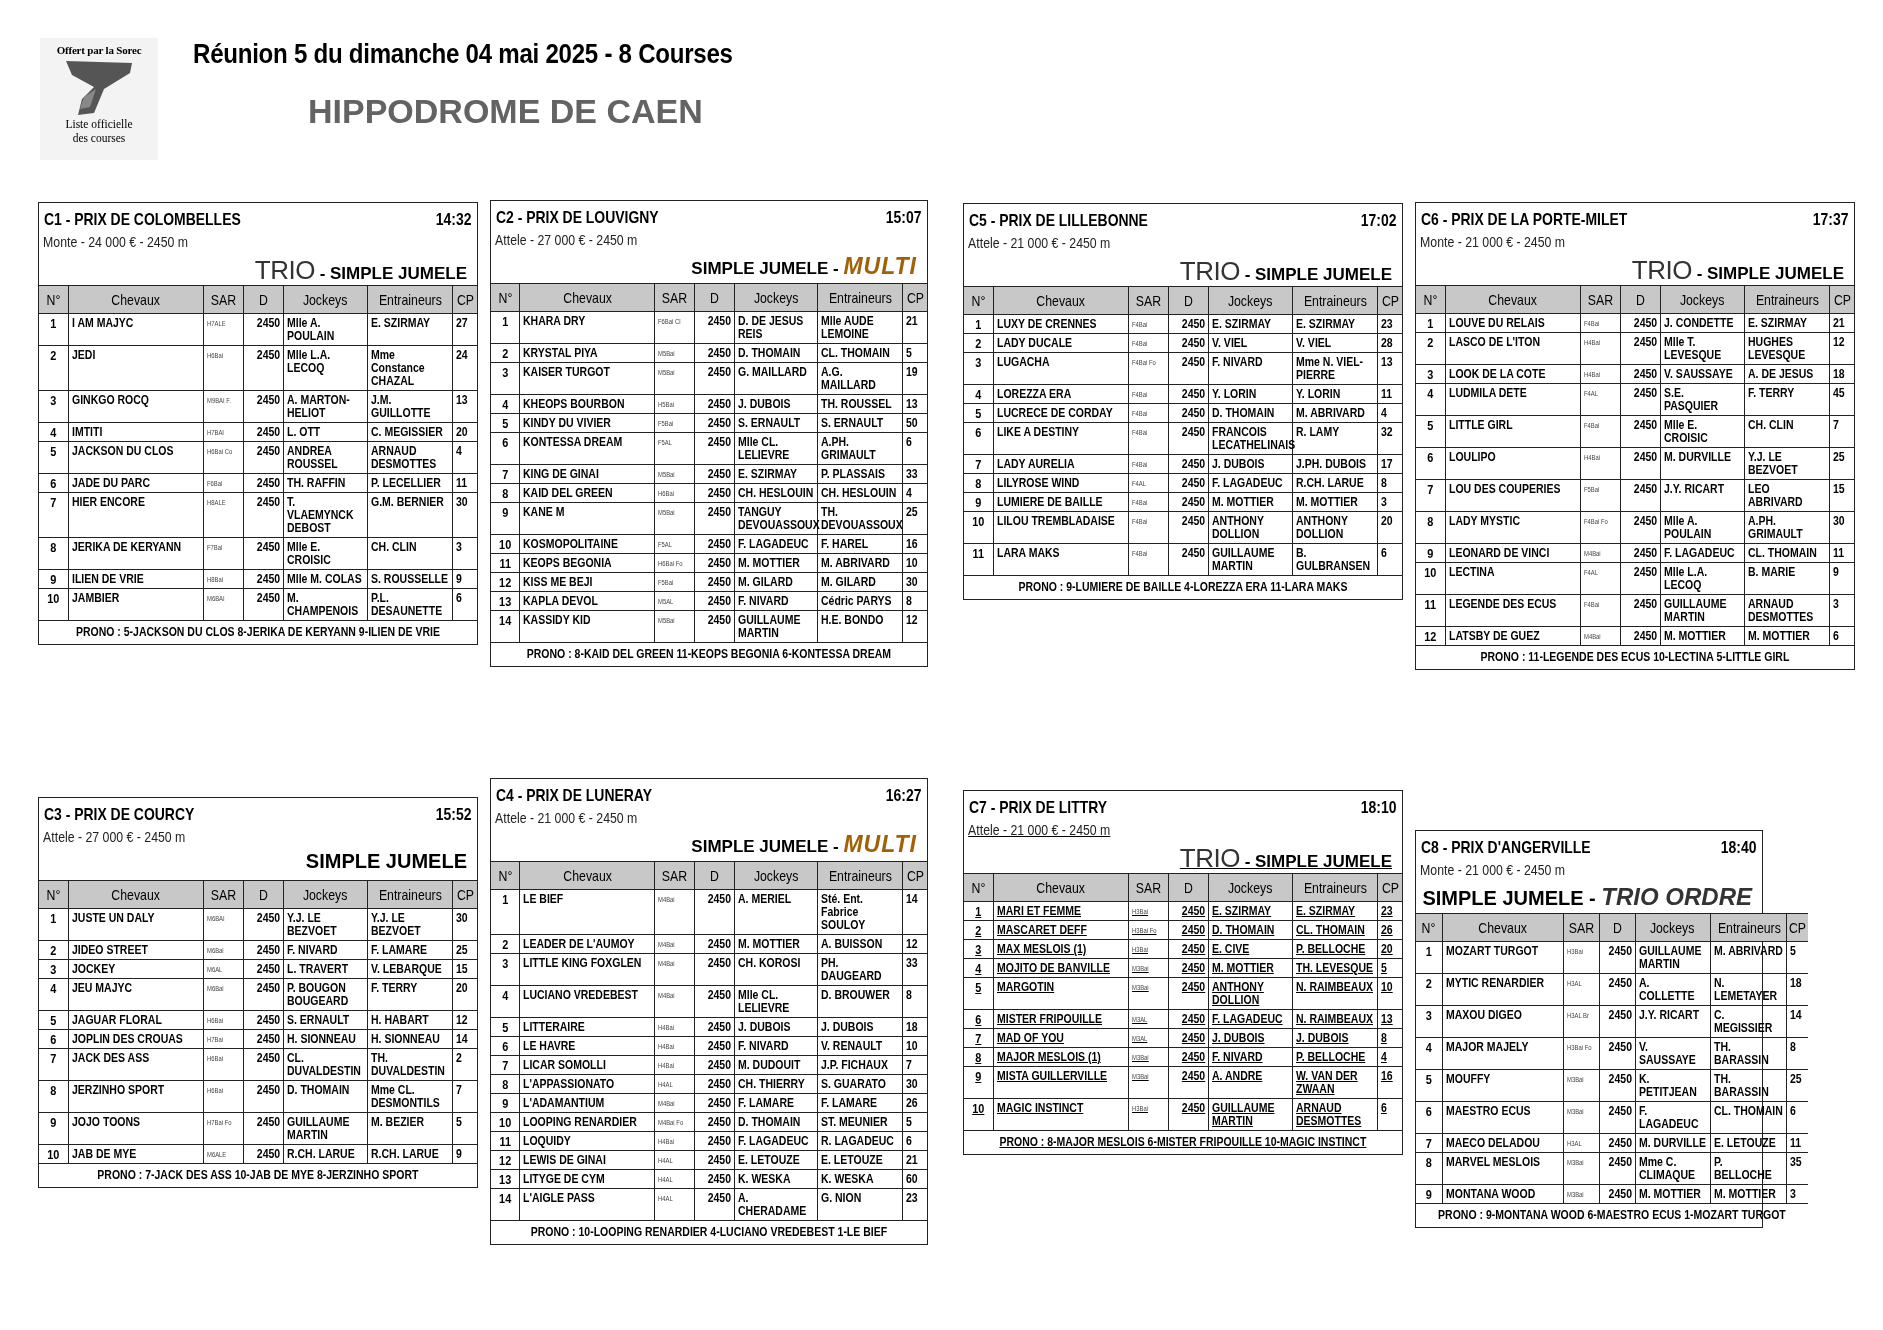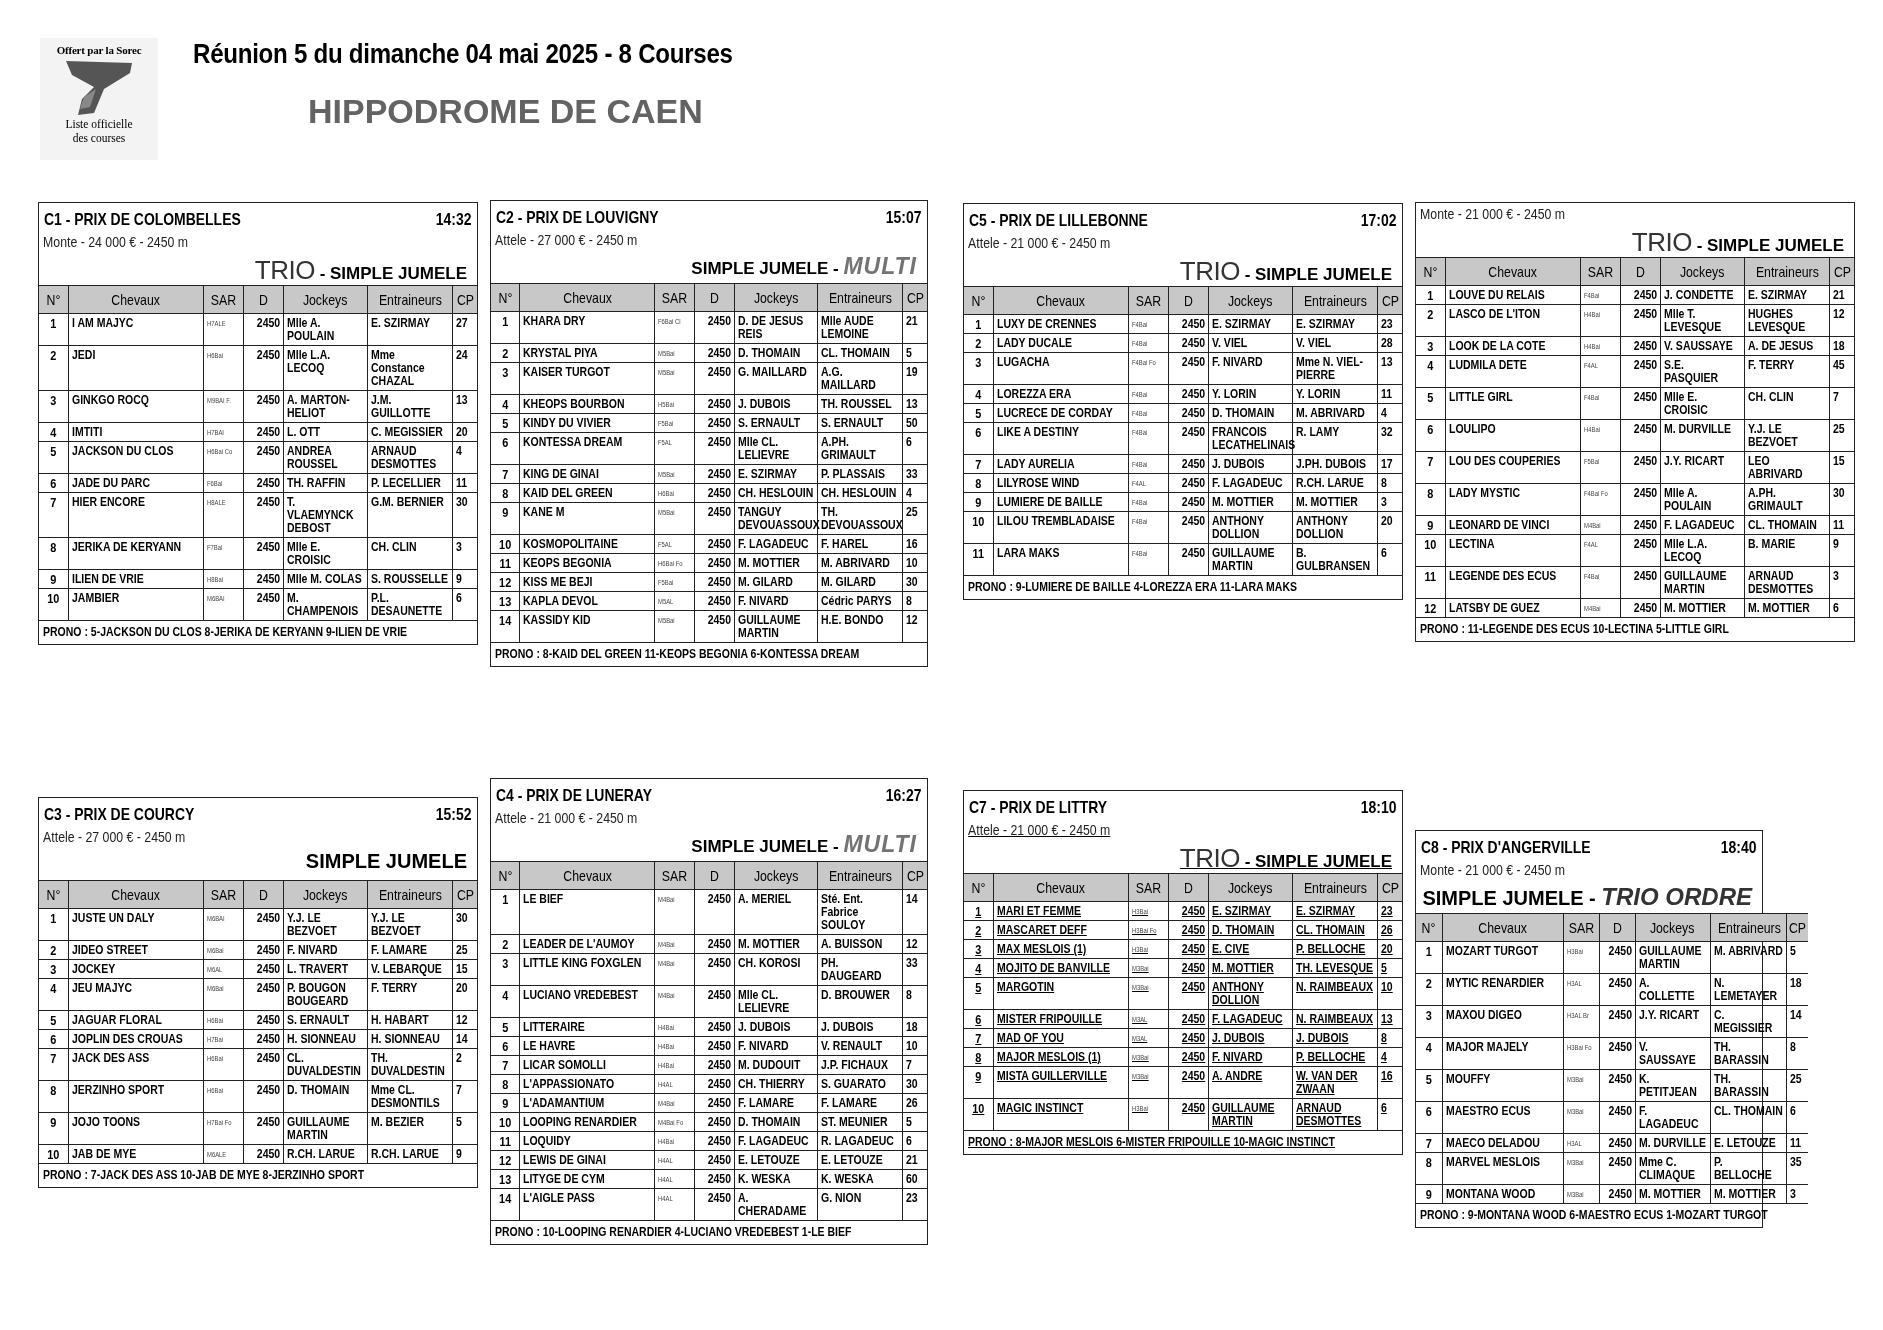--- a/index.html
+++ b/index.html
@@ -22,34 +22,34 @@
   .race .name { position: absolute; left: 5px; top: 7px; font-size: 17px; font-weight: bold;
                 transform: scaleX(0.82); transform-origin: left top; white-space: nowrap; }
   .race .time { position: absolute; right: 6px; top: 7px; font-size: 17px; font-weight: bold;
                 transform: scaleX(0.82); transform-origin: right top; }
   .race .info { position: relative; height: 24px; font-size: 15px; padding-left: 5px; color: #222;
                 transform: scaleX(0.82); transform-origin: left top; white-space: nowrap; line-height: 22px; }
   .race .bets { position: relative; height: 30px; text-align: right; padding-right: 10px; white-space: nowrap; }
   .bets .big { font-size: 26px; color: #333; font-weight: normal; letter-spacing: -0.5px; margin-left: 27px; }
   .bets .bold { font-size: 20px; font-weight: bold; }
   .bets .mid { font-size: 17px; font-weight: bold; }
-  .bets .multi { font-size: 23px; font-weight: bold; font-style: italic; color: #737373; letter-spacing: 1px; }
+  .bets .multi { font-size: 23px; font-weight: bold; font-style: italic; color: #a16207; letter-spacing: 1px; }
   .bets .ordre { font-size: 24px; font-weight: bold; font-style: italic; color: #333; }
 
   table { border-collapse: collapse; width: 100%; table-layout: fixed; }
   th { background: #c8c8c8; font-size: 15px; font-weight: normal; border: 1.5px solid #222; height: 28px;
        font-family: "Liberation Sans Narrow", "Liberation Sans", sans-serif; }
   th span, td span.sq { display: inline-block; transform: scaleX(0.82); white-space: nowrap; }
   td { border: 1.5px solid #222; vertical-align: top; font-size: 12.5px; font-weight: bold;
        padding: 3px 3px 2px; line-height: 13px; }
   td.n { text-align: center; font-size: 13px; }
   td.sar { font-size: 7px; font-weight: normal; color: #444; padding-top: 3px; }
   td.d { text-align: right; }
   td .txt { display: block; transform: scaleX(0.84); transform-origin: left top; width: 119%; }
-  td.prono { font-size: 12.5px; padding: 5px 4px; }
+  td.prono { font-size: 12.5px; padding: 5px 4px; text-align: center; }
   td.prono .txt { width: 119%; }
   .race table { border-left: none; border-right: none; }
   .race th:first-child, .race td:first-child { border-left: none; }
   .race th:last-child, .race td:last-child { border-right: none; }
   .race tr:last-child td { border-bottom: none; }
 </style>
 </head>
 <body>
 
 <div class="logo">
@@ -1602,20 +1602,24 @@
         </tr>
         <tr>
           <td colspan="7" class="prono">
             <span class="txt">PRONO : 9-LUMIERE DE BAILLE 4-LOREZZA ERA 11-LARA MAKS</span>
           </td>
         </tr>
       </tbody>
   </table>
 </div>
 <div class="race" style="left:1415px; top:202px; width:440px;">
+  <div class="hdr">
+    <div class="name">C6 -  PRIX DE LA PORTE-MILET</div>
+    <div class="time">17:37</div>
+  </div>
   <div class="info">Monte - 21 000 € - 2450 m</div>
   <div class="bets"><span class="big">TRIO</span><span class="mid"> - SIMPLE JUMELE</span></div>
   <table>
     <colgroup>
       <col style="width:26px">
         <col style="width:121px">
         <col style="width:36px">
         <col style="width:36px">
       <col style="width:75px">
         <col style="width:76px">

